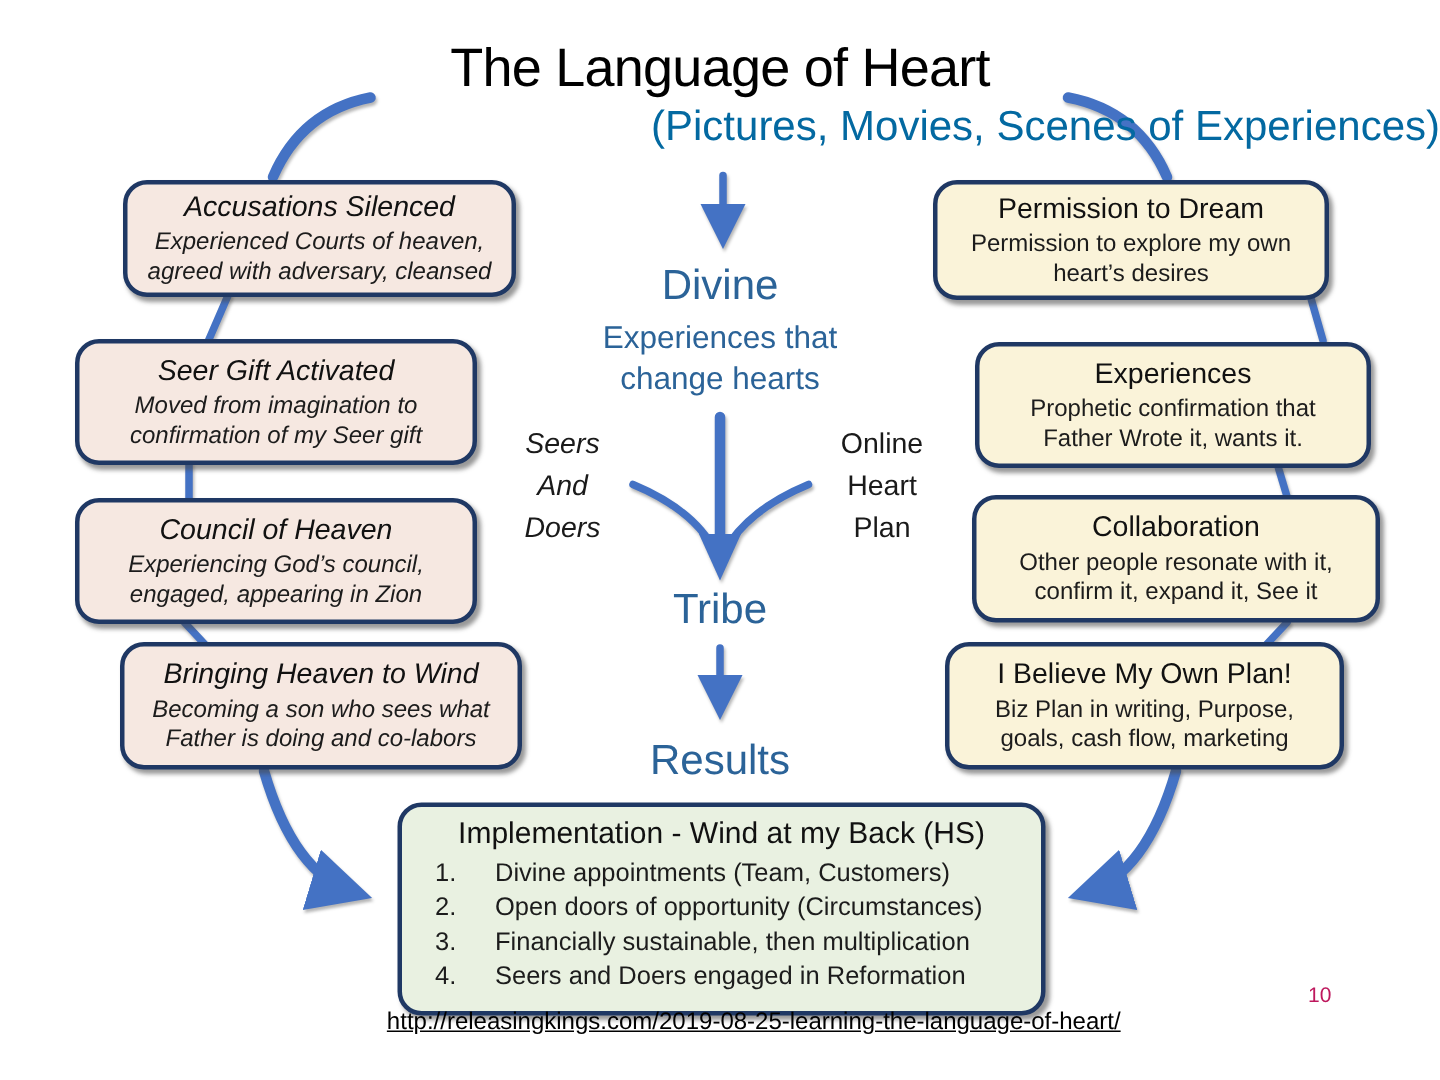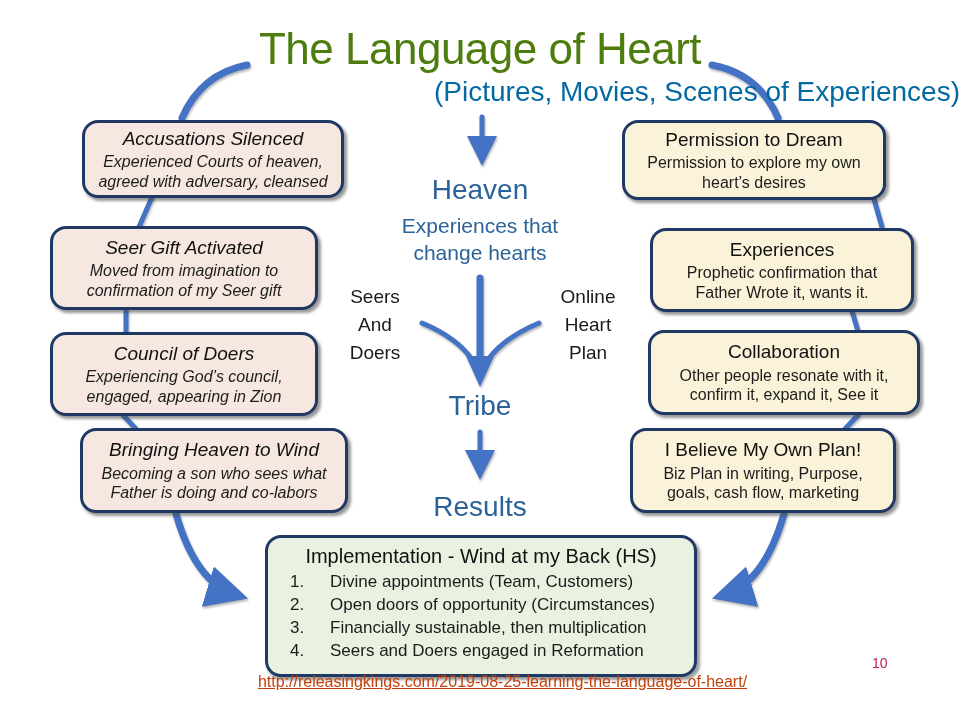--- a/index.html
+++ b/index.html
@@ -3,21 +3,21 @@
 <meta charset="utf-8">
 <style>
   * { margin: 0; padding: 0; box-sizing: border-box; }
   body { background: #777; font-family: "Liberation Sans", sans-serif; }
   #slide {
     position: relative; width: 960px; height: 720px;
     background: #ffffff; overflow: hidden; margin: 0 auto;
   }
   
   .title-wrap { position: absolute; left: 0; top: 24px; width: 100%; text-align: center; }
-  .title-main { font-size: 44px; color: #4d7c0f; letter-spacing: -0.5px; }
+  .title-main { font-size: 36px; color: #000000; letter-spacing: -0.5px; }
   .title-sub  { font-size: 28px; color: #0369a1; margin-top: 2px; text-align: right; }
 
   
   .fbox {
     position: absolute; border: 3px solid #1F3864; border-radius: 16px;
     box-shadow: 2.5px 3px 3px rgba(70,70,70,0.55);
     display: flex; flex-direction: column; justify-content: center;
     text-align: center; padding: 4px 10px; line-height: 1.22;
   }
   .fbox-title { font-size: 19px; color: #111; margin-bottom: 2px; }
@@ -54,35 +54,35 @@
   .ctr { position: absolute; text-align: center; color: #2B6398; }
   .pre { white-space: pre-line; }
   .content-title { left: 380px; top: 174px; width: 200px; font-size: 28px; }
   .content-sub   { left: 380px; top: 212px; width: 200px; font-size: 21px; line-height: 1.3; }
   .tribe-label   { left: 400px; top: 390px; width: 160px; font-size: 28px; }
   .results-label { left: 390px; top: 491px; width: 180px; font-size: 28px; }
   .side-label {
     position: absolute; text-align: center; color: #1a1a1a;
     font-size: 19px; line-height: 1.48; white-space: pre-line;
   }
-  .seers-label  { left: 335px; top: 283px; width: 80px; }
+  .seers-label  { left: 335px; top: 283px; width: 80px; font-style: italic; }
   .online-label { left: 548px; top: 283px; width: 80px; }
 
   
   .arrows {
     position: absolute; left: 0; top: 0; pointer-events: none;
     filter: drop-shadow(1.5px 2px 1px rgba(90,90,90,0.45));
   }
 
   
   .footer-link {
     position: absolute; left: 0; top: 673px; width: 100%; text-align: center;
     font-size: 16px;
   }
-  .footer-link a { color: #c2410c; text-decoration: underline; margin-left: 45px; }
+  .footer-link a { color: #000000; text-decoration: underline; margin-left: 45px; }
   .page-number {
     position: absolute; left: 872px; top: 655px; width: 40px;
     font-size: 14px; color: #be185d;
   }
 </style>
 </head>
 <body>
 
 <div id="slide">
 
@@ -126,21 +126,21 @@
 
   <div class="fbox pink b-l1">
     <div class="fbox-title">Accusations Silenced</div>
     <div class="fbox-body">Experienced Courts of heaven, agreed with adversary, cleansed</div>
   </div>
   <div class="fbox pink b-l2">
     <div class="fbox-title">Seer Gift Activated</div>
     <div class="fbox-body">Moved from imagination to confirmation of my Seer gift</div>
   </div>
   <div class="fbox pink b-l3">
-    <div class="fbox-title">Council of Doers</div>
+    <div class="fbox-title">Council of Heaven</div>
     <div class="fbox-body">Experiencing God’s council, engaged, appearing in Zion</div>
   </div>
   <div class="fbox pink b-l4">
     <div class="fbox-title">Bringing Heaven to Wind</div>
     <div class="fbox-body">Becoming a son who sees what Father is doing and co-labors</div>
   </div>
 
   <div class="fbox cream b-r1">
     <div class="fbox-title">Permission to Dream</div>
     <div class="fbox-body">Permission to explore my own heart’s desires</div>
@@ -151,21 +151,21 @@
   </div>
   <div class="fbox cream b-r4">
     <div class="fbox-title">I Believe My Own Plan!</div>
     <div class="fbox-body">Biz Plan in writing, Purpose, goals, cash flow, marketing</div>
   </div>
   <div class="fbox cream b-r3">
     <div class="fbox-title">Collaboration</div>
     <div class="fbox-body">Other people resonate with it, confirm it, expand it, See it</div>
   </div>
 
-  <div class="ctr content-title">Heaven</div>
+  <div class="ctr content-title">Divine</div>
   <div class="ctr content-sub pre">Experiences that
 change hearts</div>
   <div class="side-label seers-label">Seers
 And
 Doers</div>
   <div class="side-label online-label">Online
 Heart
 Plan</div>
   <div class="ctr tribe-label">Tribe</div>
   <div class="ctr results-label">Results</div>

